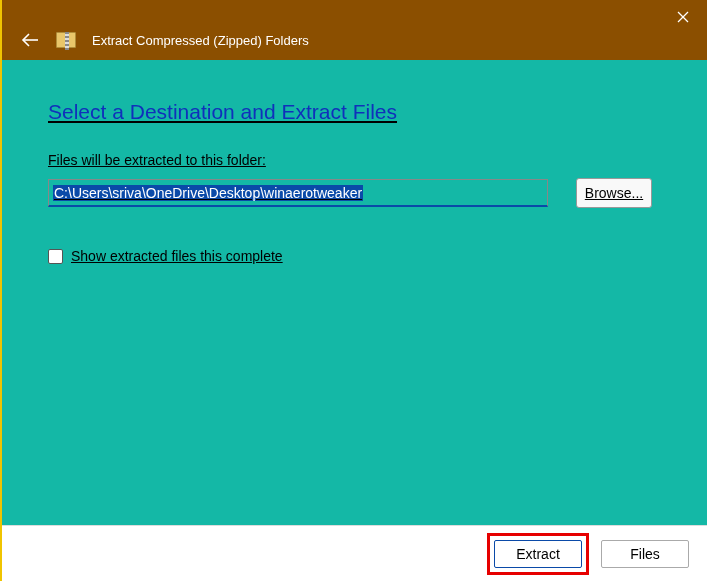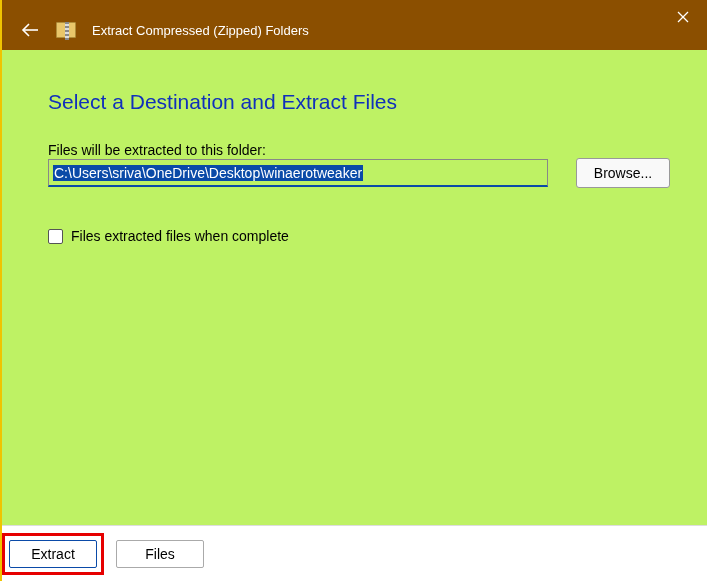--- a/index.html
+++ b/index.html
@@ -1,35 +1,35 @@
 <!DOCTYPE html>
 <html><head>
 <meta charset="utf-8">
 <style>
   * { box-sizing: border-box; margin: 0; padding: 0; }
   html, body { width: 707px; height: 581px; font-family: "Segoe UI", Tahoma, sans-serif; background: #fff; overflow: hidden; }
   .window { width: 707px; height: 581px; display: flex; flex-direction: column; border-left: 2px solid #f0c400; }
-  .titlebar { height: 50px; background: #8b4f00; position: relative; color: #fff; }
+  .titlebar { height: 60px; background: #8b4f00; position: relative; color: #fff; }
   .close-btn { position: absolute; top: 0; right: 0; width: 48px; height: 34px; display: flex; align-items: center; justify-content: center; cursor: pointer; }
   .close-btn svg { stroke: #fff; }
   .titlerow { position: absolute; left: 18px; bottom: 10px; display: flex; align-items: center; gap: 16px; }
   .back-arrow { width: 20px; height: 20px; display: flex; align-items: center; justify-content: center; }
   .zip-icon { width: 20px; height: 16px; background: #e9c66a; border: 1px solid #b08d3a; border-radius: 1px; position: relative; }
   .zip-icon::before { content: ""; position: absolute; left: 8px; top: -1px; width: 4px; height: 18px; background: repeating-linear-gradient(#888 0 2px, #ddd 2px 4px); }
   .title-text { font-size: 13px; color: #fff; }
-  .content { flex: 1; background: #bef264; padding: 40px 20px 0 46px; }
+  .content { flex: 1; background: #14b8a6; padding: 40px 20px 0 46px; text-decoration: underline; }
   .heading { color: #1030bb; font-size: 21px; font-weight: 400; margin-bottom: 28px; }
-  .label { font-size: 14px; color: #000; }
+  .label { font-size: 14px; color: #000; margin-bottom: 10px; }
   .pathrow { display: flex; gap: 28px; align-items: center; margin-bottom: 40px; }
   .path-input { flex: 0 0 500px; height: 28px; border: 1px solid #888; border-bottom: 2px solid #0a4aa8; padding: 2px 4px; display: flex; align-items: center; overflow: hidden; position: relative; }
   .path-text { background: #0a4aa8; color: #fff; font-size: 14px; padding: 0 1px; white-space: nowrap; }
-  .browse-btn { width: 94px; height: 30px; border: 1px solid #999; background: #f9f9f9; font-size: 14px; border-radius: 3px; cursor: pointer; }
+  .browse-btn { width: 76px; height: 30px; border: 1px solid #999; background: #f9f9f9; font-size: 14px; border-radius: 3px; cursor: pointer; }
   .checkrow { display: flex; align-items: center; gap: 8px; font-size: 14px; }
   .checkbox { width: 15px; height: 15px; border: 1px solid #555; border-radius: 2px; background: #fff; cursor: pointer; }
-  .footer { height: 56px; border-top: 1px solid #ddd; display: flex; align-items: center; justify-content: flex-start; padding-right: 18px; gap: 12px; }
+  .footer { height: 56px; border-top: 1px solid #ddd; display: flex; align-items: center; justify-content: flex-end; padding-right: 18px; gap: 12px; }
   .extract-wrap { border: 3px solid #e60000; padding: 4px; display: inline-flex; }
   .btn { width: 88px; height: 28px; border: 1px solid #0a4aa8; background: #fff; font-size: 14px; border-radius: 2px; cursor: pointer; display: flex; align-items: center; justify-content: center; }
   .btn.cancel { border-color: #aaa; }
 </style>
 </head>
 <body>
 
 <div class="window">
 
   <div class="titlebar">
@@ -55,21 +55,21 @@
     <div class="heading">Select a Destination and Extract Files</div>
     <div class="label">Files will be extracted to this folder:</div>
     <div class="pathrow">
       <div class="path-input">
         <span class="path-text">C:\Users\sriva\OneDrive\Desktop\winaerotweaker</span>
       </div>
       <button class="browse-btn">Browse...</button>
     </div>
     <div class="checkrow">
       <div class="checkbox"></div>
-      <span>Files extracted files when complete</span>
+      <span>Show extracted files this complete</span>
     </div>
   </div>
 
   <div class="footer">
     <div class="extract-wrap">
       <div class="btn">Extract</div>
     </div>
     <div class="btn cancel">Files</div>
   </div>
 

